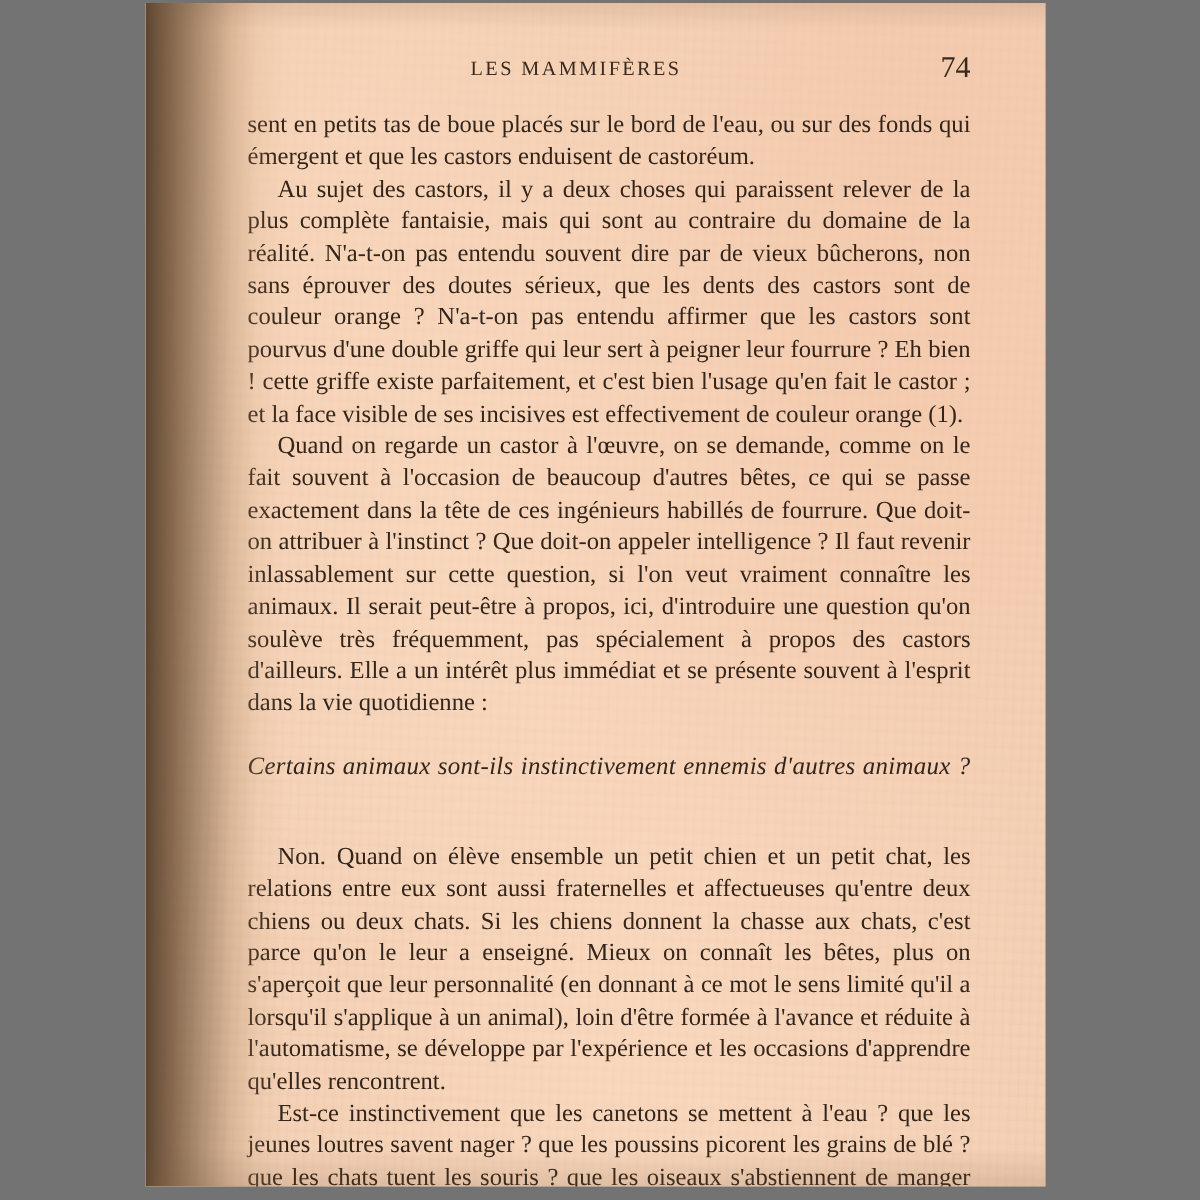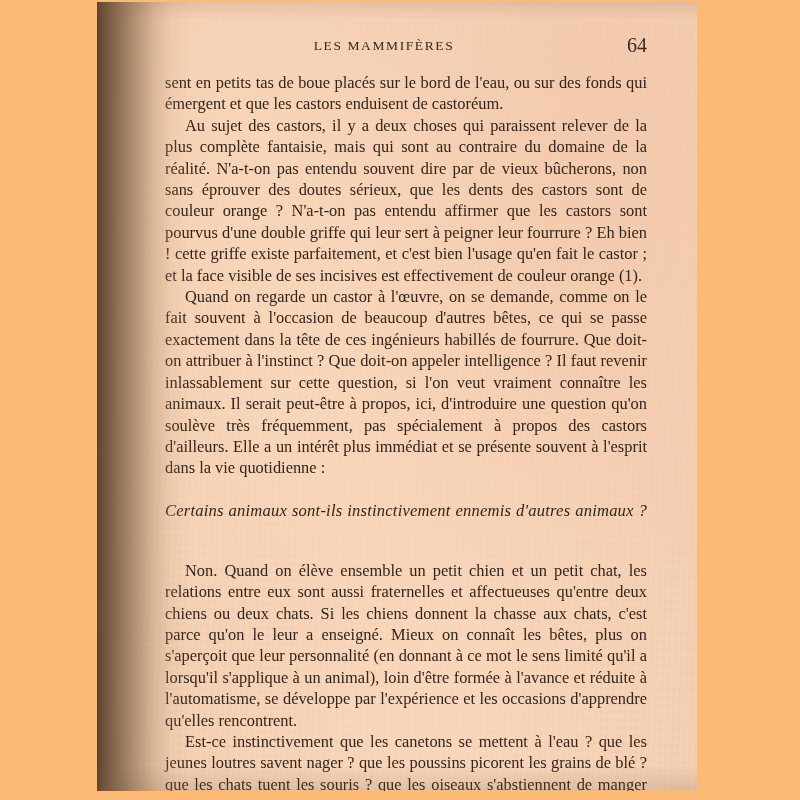--- a/index.html
+++ b/index.html
@@ -12,21 +12,21 @@
     height: 800px;
     overflow: hidden;
     font-family: "Liberation Serif", "DejaVu Serif", serif;
   }
 
   
   .scan {
     position: relative;
     width: 800px;
     height: 800px;
-    background: #fdba74;
+    background: #737373;
   }
 
   
   .page-sheet {
     position: absolute;
     left: 97px;
     top: 2px;
     width: 600px;
     height: 789px;
     background: #f3cfb3;
@@ -157,21 +157,21 @@
 
   <div class="page-sheet">
 
     <div class="paper-grain"></div>
     <div class="paper-tint"></div>
 
     <div class="text-block">
 
       <div class="running-head">
         <span class="head-title">LES MAMMIFÈRES</span>
-        <span class="folio">64</span>
+        <span class="folio">74</span>
       </div>
 
       <p class="body-par no-indent">sent en petits tas de boue placés sur le bord de l'eau, ou sur des fonds qui émergent et que les castors enduisent de castoréum.</p>
 
       <p class="body-par">Au sujet des castors, il y a deux choses qui paraissent relever de la plus complète fantaisie, mais qui sont au contraire du domaine de la réalité. N'a-t-on pas entendu souvent dire par de vieux bûcherons, non sans éprouver des doutes sérieux, que les dents des castors sont de couleur orange ? N'a-t-on pas entendu affirmer que les castors sont pourvus d'une double griffe qui leur sert à peigner leur fourrure ? Eh bien ! cette griffe existe parfaitement, et c'est bien l'usage qu'en fait le castor ; et la face visible de ses incisives est effectivement de couleur orange (1).</p>
 
       <p class="body-par">Quand on regarde un castor à l'œuvre, on se demande, comme on le fait souvent à l'occasion de beaucoup d'autres bêtes, ce qui se passe exactement dans la tête de ces ingénieurs habillés de fourrure. Que doit-on attribuer à l'instinct ? Que doit-on appeler intelligence ? Il faut revenir inlassablement sur cette question, si l'on veut vraiment connaître les animaux. Il serait peut-être à propos, ici, d'introduire une question qu'on soulève très fréquemment, pas spécialement à propos des castors d'ailleurs. Elle a un intérêt plus immédiat et se présente souvent à l'esprit dans la vie quotidienne :</p>
 
       <h2 class="section-question">Certains animaux sont-ils instinctivement ennemis d'autres animaux ?</h2>
 

